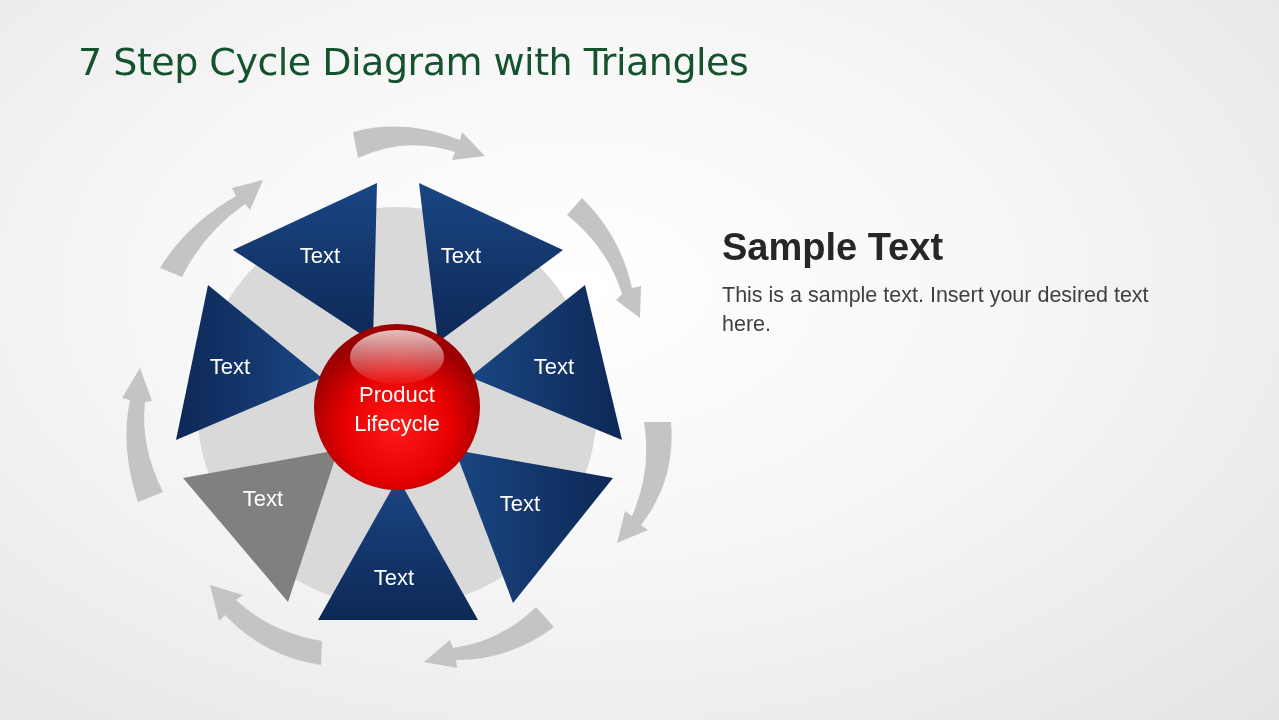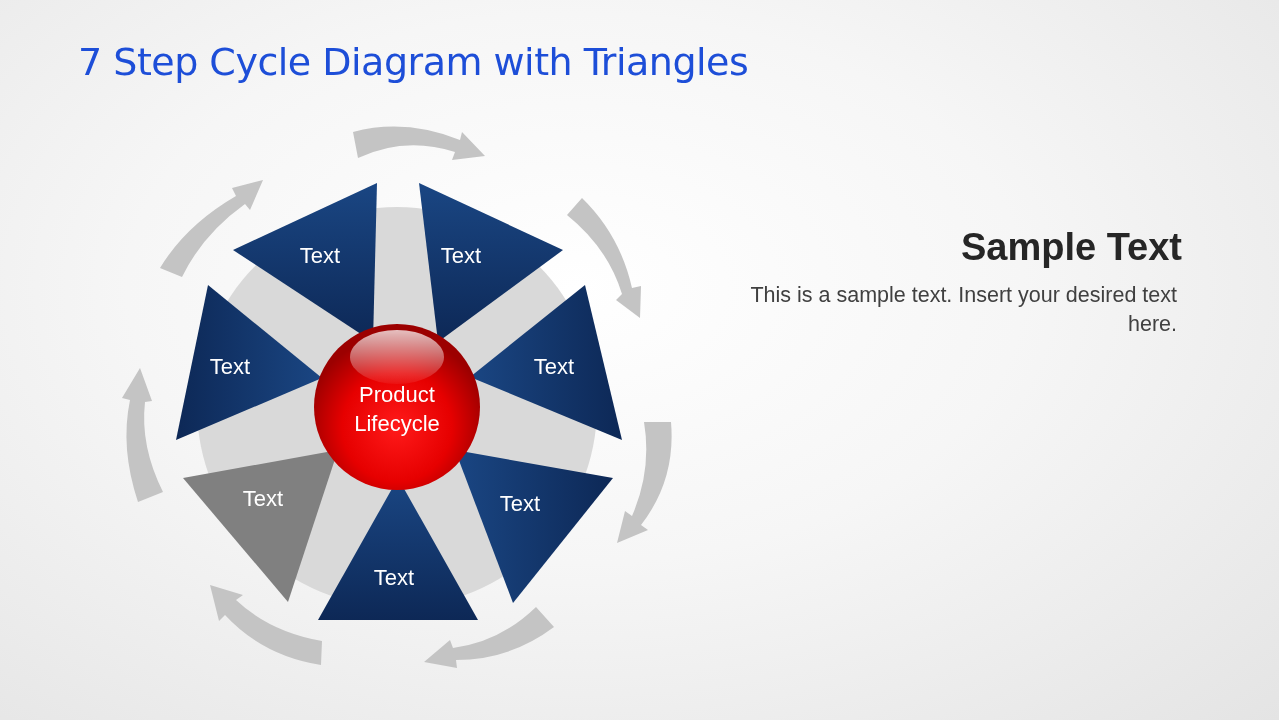--- a/index.html
+++ b/index.html
@@ -4,30 +4,30 @@
 <style>
   html, body { margin: 0; padding: 0; }
   body {
     width: 1279px; height: 720px; overflow: hidden; position: relative;
     background: radial-gradient(ellipse at 45% 40%, #ffffff 0%, #f6f6f6 45%, #e4e4e4 100%);
     font-family: "Liberation Sans", sans-serif;
   }
   .slide-title {
     position: absolute; left: 78px; top: 40px;
     font-family: "DejaVu Sans", sans-serif;
-    font-size: 38px; color: #1d4ed8; letter-spacing: -0.5px; white-space: nowrap;
+    font-size: 38px; color: #14532d; letter-spacing: -0.5px; white-space: nowrap;
   }
   .diagram { position: absolute; left: 0; top: 0; width: 1279px; height: 720px; }
   .tri-label {
     font-family: "Liberation Sans", sans-serif; font-size: 22px; fill: #ffffff;
   }
   .center-label {
     font-family: "Liberation Sans", sans-serif; font-size: 22px; fill: #ffffff;
   }
-  .side-panel { position: absolute; left: 722px; top: 226px; width: 460px; text-align: right; }
+  .side-panel { position: absolute; left: 722px; top: 226px; width: 460px; }
   .side-heading {
     font-family: "Liberation Sans", sans-serif; font-size: 38px; color: #262626; margin: 0 0 12px 0;
   }
   .side-para {
     font-family: "Liberation Sans", sans-serif; font-size: 21.5px; line-height: 28.5px; color: #404040;
     margin: 0 5px 29px 0;
   }
 </style>
 </head>
 <body>

